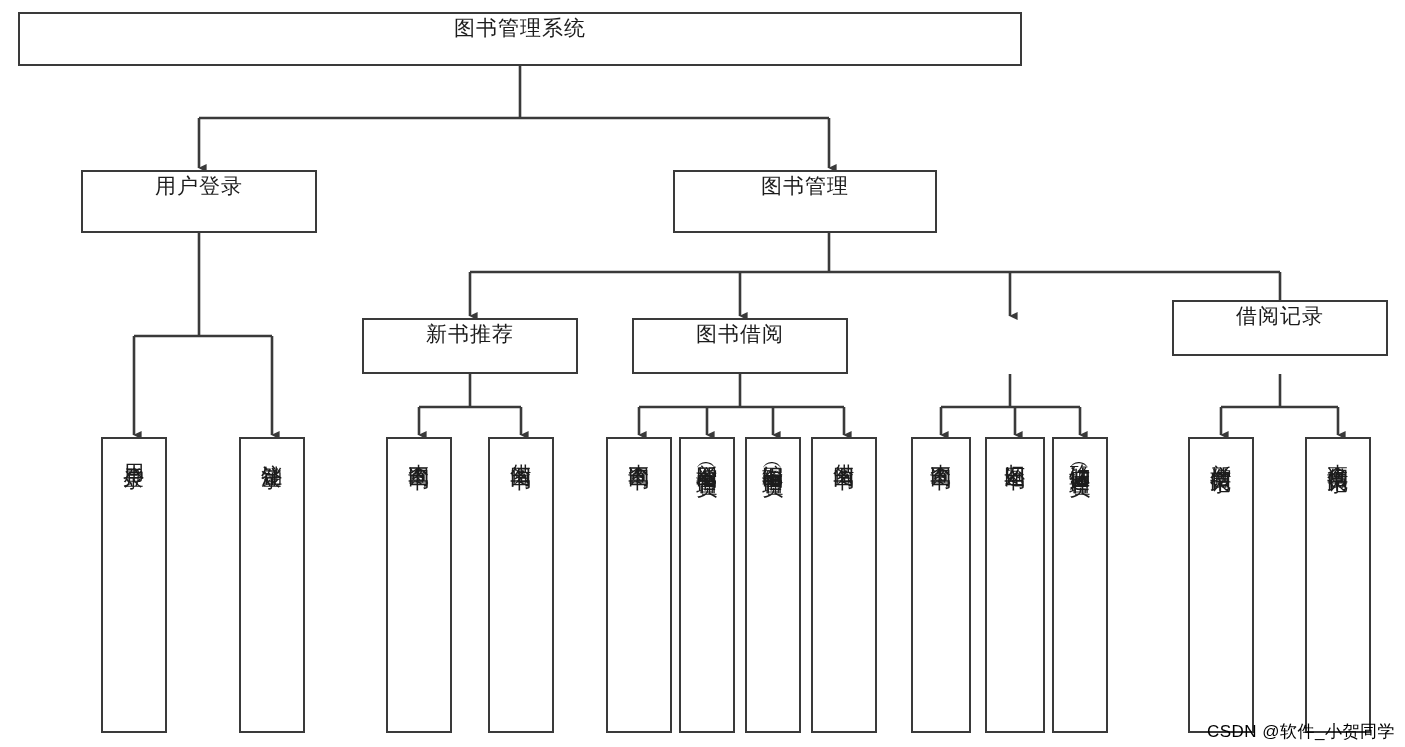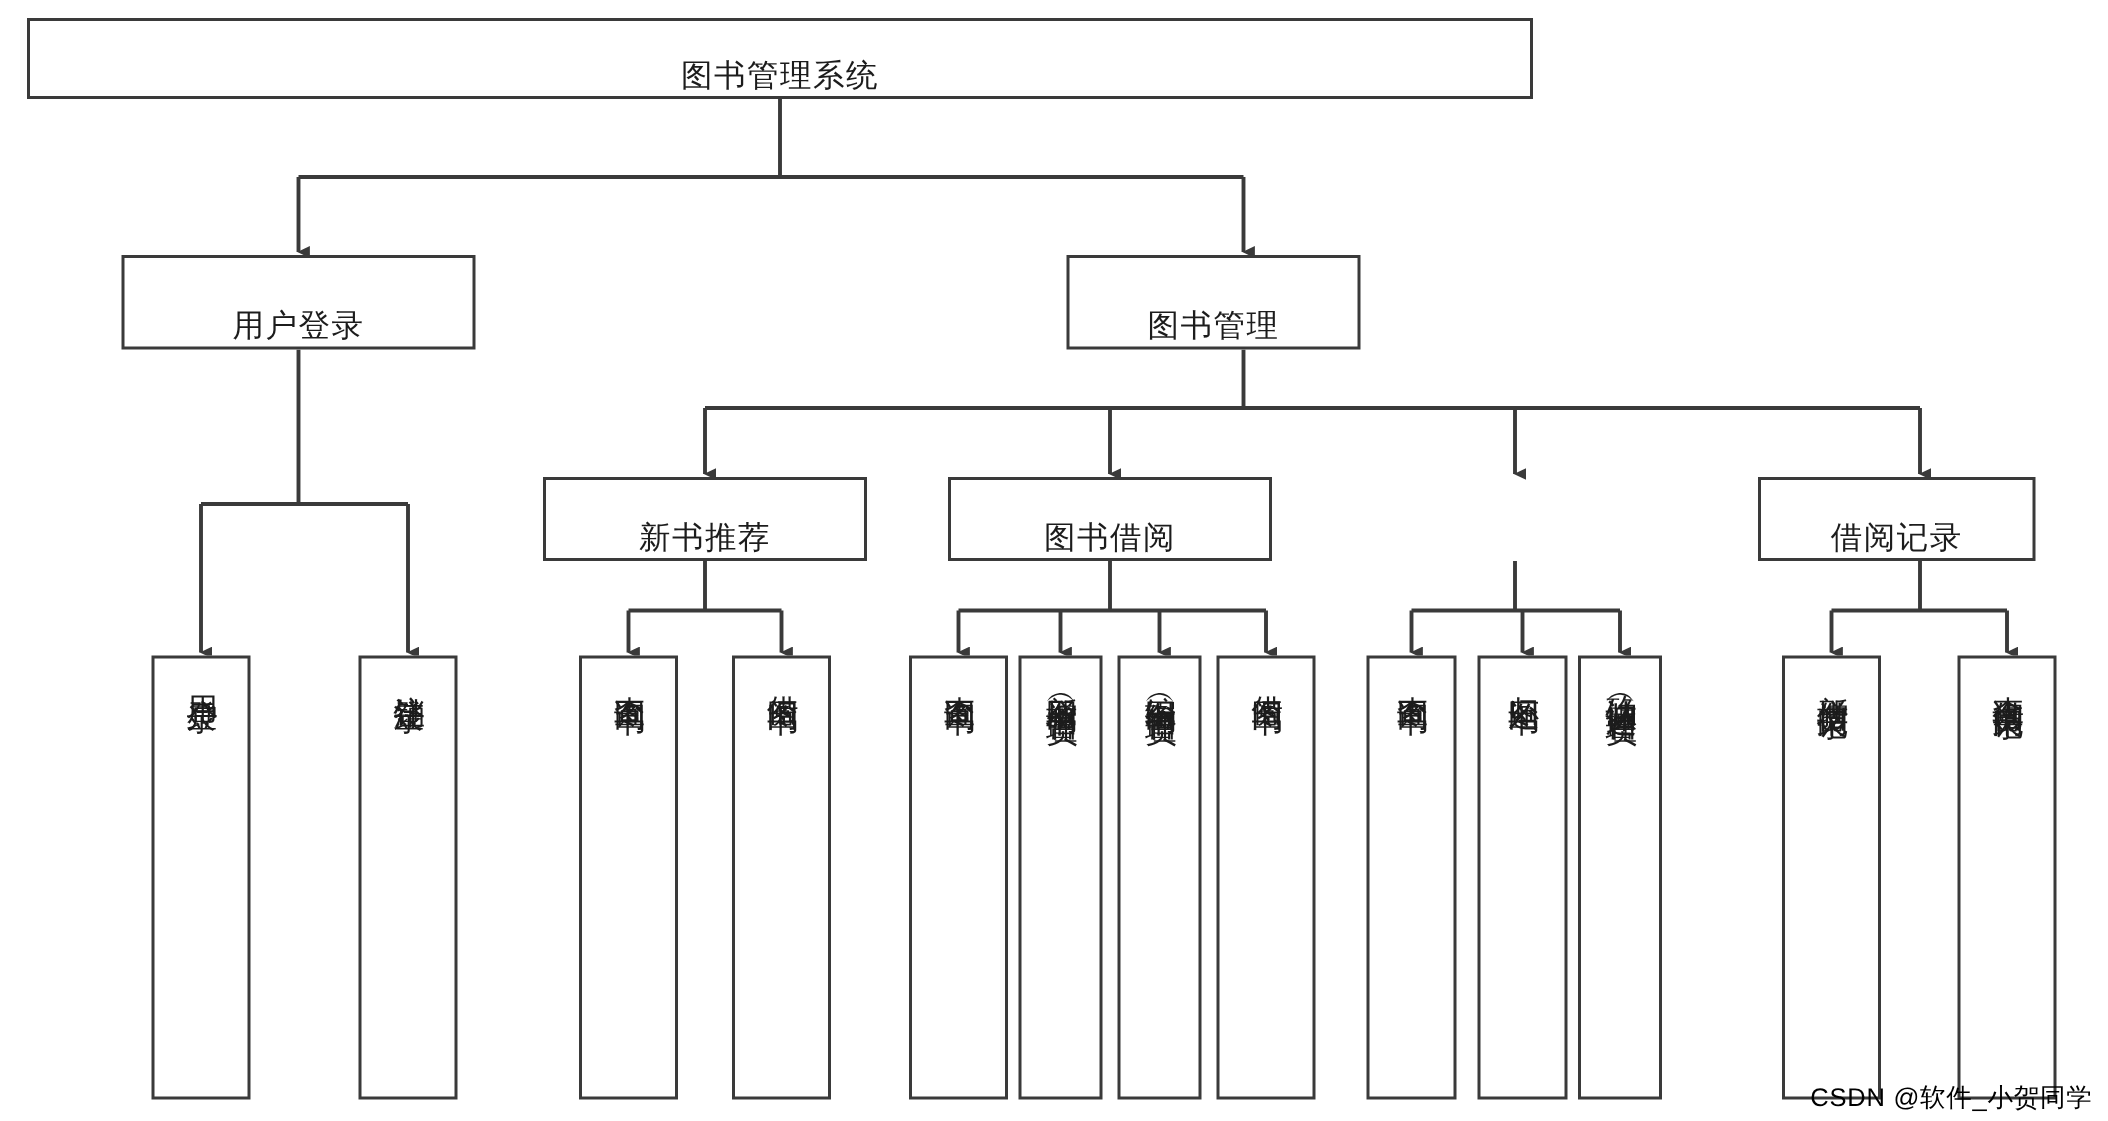--- a/index.html
+++ b/index.html
@@ -25,21 +25,21 @@
     width: 1405px;
     height: 747px;
     pointer-events: none;
   }
   .node {
     position: absolute;
     box-sizing: border-box;
     background: #ffffff;
     border: 2px solid #3a3a3a;
     display: flex;
-    align-items: flex-end;
+    align-items: flex-start;
     justify-content: center;
     color: #1c1c1c;
     text-align: center;
   }
   .node.horiz {
     font-size: 21px;
     letter-spacing: 1px;
   }
   .node.vert {
     align-items: flex-start;
@@ -116,31 +116,31 @@
       </g>
   </svg>
 
   <div class="node horiz" id="node-root" style="left: 18px; top: 12px; width: 1004px; height: 54px;">
     <span class="node-label">图书管理系统</span>
   </div>
 
   <div class="node horiz" id="node-l2-0" style="left: 81px; top: 170px; width: 236px; height: 63px;">
     <span class="node-label">用户登录</span>
   </div>
-  <div class="node horiz" id="node-l2-1" style="left: 711px; top: 170px; width: 196px; height: 63px;">
+  <div class="node horiz" id="node-l2-1" style="left: 673px; top: 170px; width: 264px; height: 63px;">
     <span class="node-label">图书管理</span>
   </div>
 
   <div class="node horiz" id="node-l3-0" style="left: 362px; top: 318px; width: 216px; height: 56px;">
     <span class="node-label">新书推荐</span>
   </div>
   <div class="node horiz" id="node-l3-1" style="left: 632px; top: 318px; width: 216px; height: 56px;">
     <span class="node-label">图书借阅</span>
   </div>
-  <div class="node horiz" id="node-l3-3" style="left: 1172px; top: 318px; width: 185px; height: 56px;">
+  <div class="node horiz" id="node-l3-3" style="left: 1172px; top: 300px; width: 216px; height: 56px;">
     <span class="node-label">借阅记录</span>
   </div>
 
   <div class="node vert" id="node-leaf-0" style="left: 101px; top: 437px; width: 66px; height: 296px;">
     <span class="vlabel">用户登录</span>
   </div>
   <div class="node vert" id="node-leaf-1" style="left: 239px; top: 437px; width: 66px; height: 296px;">
     <span class="vlabel">注销登录</span>
   </div>
   <div class="node vert" id="node-leaf-2" style="left: 386px; top: 437px; width: 66px; height: 296px;">

